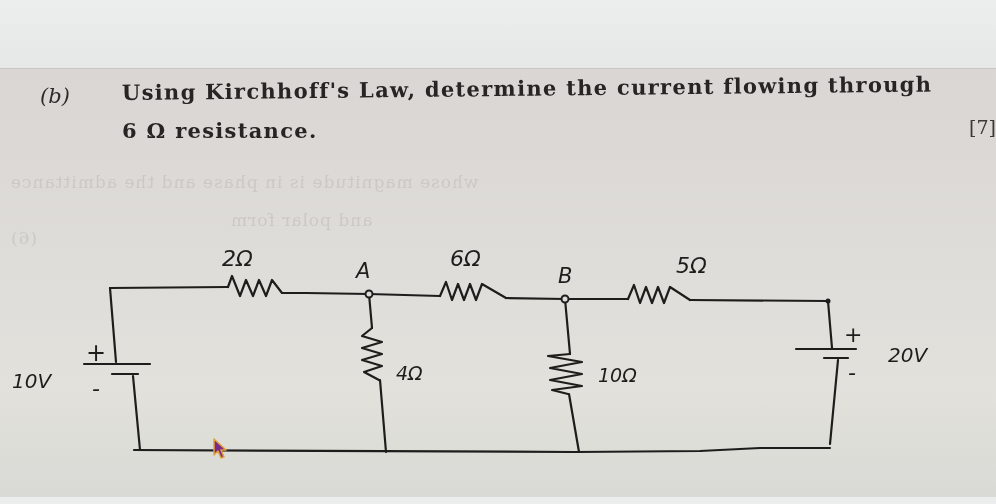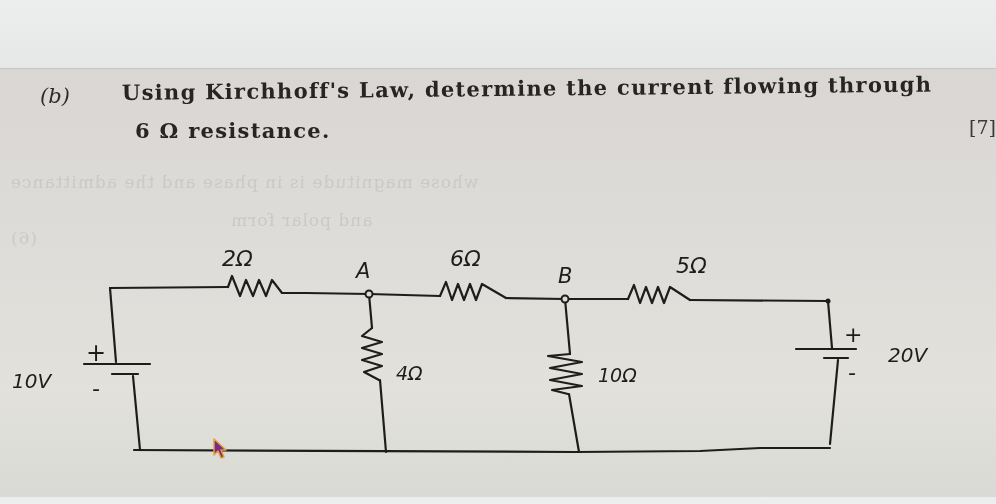--- a/index.html
+++ b/index.html
@@ -27,21 +27,21 @@
   }
   .q-label {
     position: absolute; left: 40px; top: 84px; font-size: 21px; font-style: italic;
     color: #2c2b29;
   }
   .q-line {
     position: absolute; font-size: 21px; color: #262523; white-space: nowrap;
     font-weight: bold; letter-spacing: 1.3px;
   }
   .q-line1 { left: 122px; top: 80px; transform: rotate(-0.6deg); transform-origin: left; }
-  .q-line2 { left: 135px; top: 118px; }
+  .q-line2 { left: 122px; top: 118px; }
   .marks {
     position: absolute; left: 969px; top: 116px; font-size: 19px; color: #3a3936;
   }
   .circuit { position: absolute; left: 0; top: 0; width: 996px; height: 504px; }
   .hand {
     font-family: "DejaVu Sans", sans-serif; fill: #1e1d1c; font-style: italic;
   }
   .cursor { position: absolute; left: 212px; top: 438px; }
 </style>
 </head>

